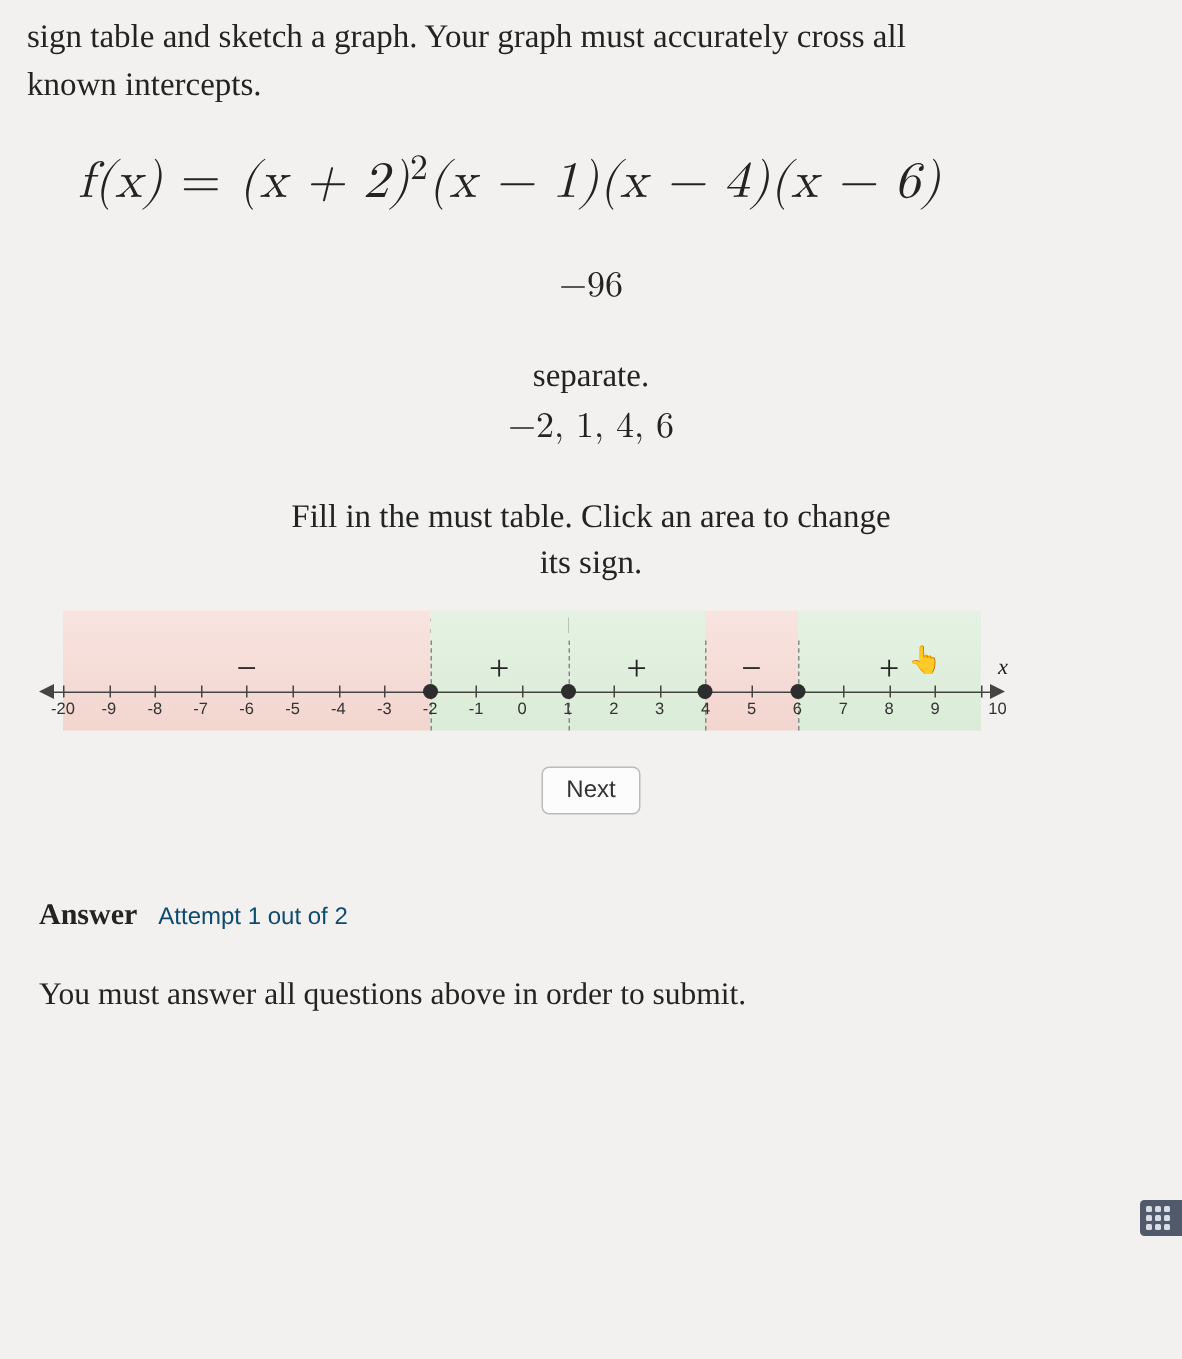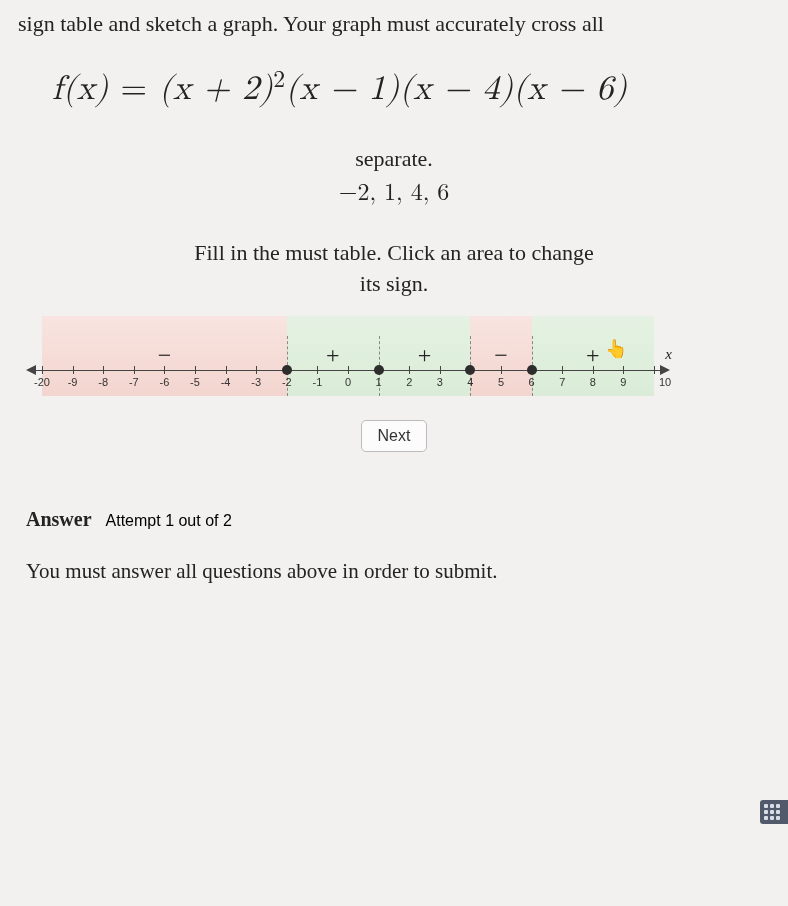--- a/index.html
+++ b/index.html
@@ -136,50 +136,52 @@
     color: #333;
   }
   .answer-row {
     font-size: 20px;
     margin: 10px 0 28px 8px;
     display: flex;
     align-items: baseline;
     gap: 14px;
   }
   .answer-row .bold { font-weight: bold; }
-  .answer-row .attempt { font-size: 16px; color: #000000; font-family: Arial, sans-serif; margin-top: 20px; }
+  .answer-row .attempt { font-size: 16px; color: #0c4a6e; font-family: Arial, sans-serif; margin-top: 20px; }
   .keypad-icon {
     position: absolute;
     right: 0; top: 800px;
     width: 28px; height: 24px;
     background: #515a6b;
     border-radius: 3px 0 0 3px;
     display: flex;
     flex-wrap: wrap;
     padding: 4px;
     gap: 2px;
     align-content: flex-start;
   }
   .keypad-icon span { width: 4px; height: 4px; background: #d9dde5; border-radius: 1px; }
   .warning { font-size: 21px; margin-left: 8px; }
 </style>
 </head>
 <body>
 
 <p class="prompt-text">
   <span>sign table and sketch a graph. Your graph must accurately cross all</span><br>
+  <span>known intercepts.</span>
 </p>
 
 <div class="equation">
   <span>f(x)</span>
   <span class="rm"> = </span>
   <span>(x + 2)</span><sup>2</sup><span>(x − 1)(x − 4)(x − 6)</span>
 </div>
 
 <div class="sub-block">
+  <div class="sub-answer">−96</div>
 </div>
 
 <div class="sub-block">
   <div class="sub-prompt">separate.</div>
   <div class="sub-answer">−2, 1, 4, 6</div>
 </div>
 
 <div class="sub-block" style="margin-bottom:16px;">
   <div class="sub-prompt">Fill in the must table. Click an area to change</div>
   <div class="sub-prompt">its sign.</div>

